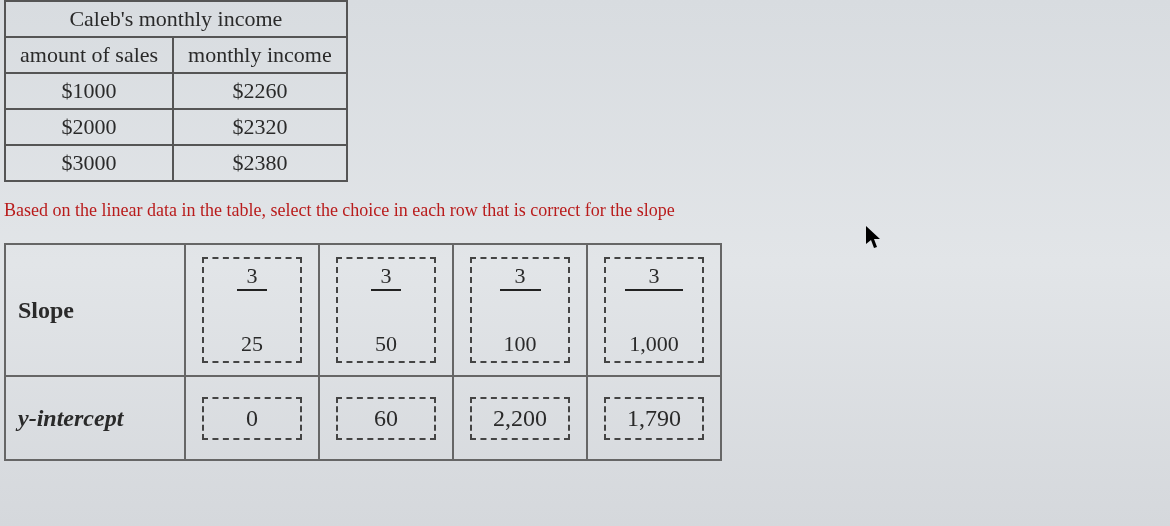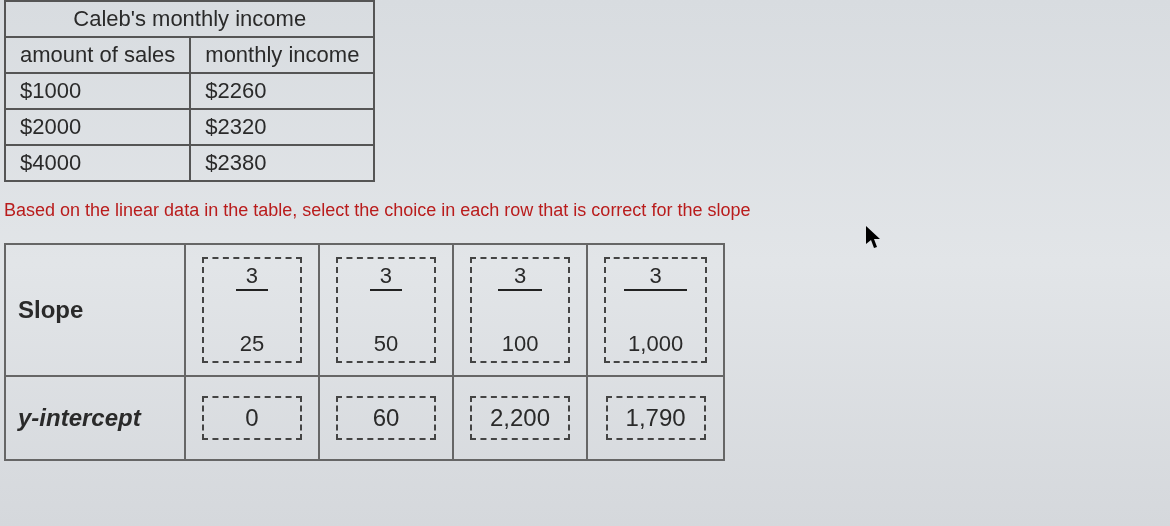--- a/index.html
+++ b/index.html
@@ -8,29 +8,30 @@
     width: 1170px;
     height: 526px;
     background: linear-gradient(180deg, #d8dce0 0%, #e2e5e8 50%, #d5d8dc 100%);
     font-family: Arial, Helvetica, sans-serif;
     color: #2a2a2a;
     overflow: hidden;
     position: relative;
   }
   .content {
     padding: 0 4px;
+    font-family: Liberation Serif, serif;
   }
   .income-table {
     border-collapse: collapse;
     margin-bottom: 18px;
   }
   .income-table td, .income-table th {
     border: 2px solid #555;
     padding: 4px 14px;
-    text-align: left;
+    text-align: center;
     font-size: 22px;
     background: rgba(255,255,255,0.02);
   }
   .income-table .title-cell {
     text-align: center;
     font-weight: 500;
   }
   .income-table .hdr {
     font-weight: 400;
   }
@@ -113,21 +114,21 @@
     </tr>
     <tr>
       <td>$1000</td>
       <td>$2260</td>
     </tr>
     <tr>
       <td>$2000</td>
       <td>$2320</td>
     </tr>
     <tr>
-      <td>$4000</td>
+      <td>$3000</td>
       <td>$2380</td>
     </tr>
   </tbody>
     </table>
 
   <div class="question">Based on the linear data in the table, select the choice in each row that is correct for the slope</div>
 
   <table class="answer-table">
     <tbody>
         <tr>

